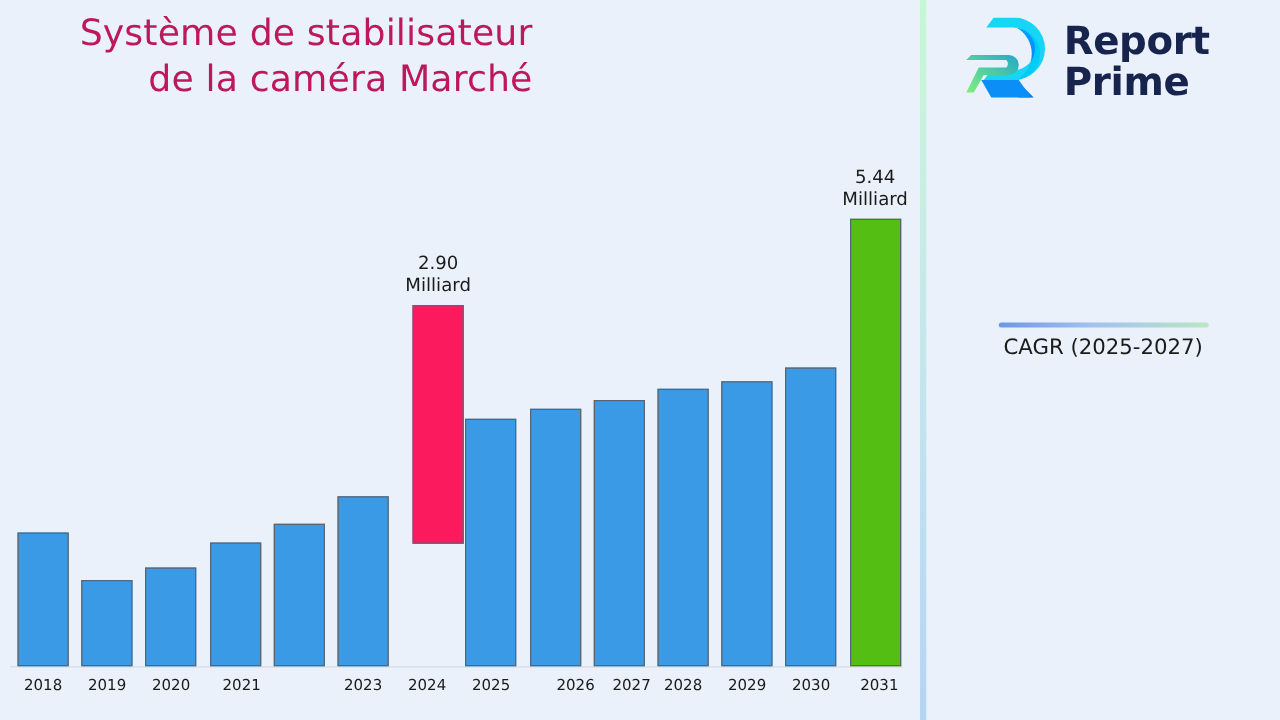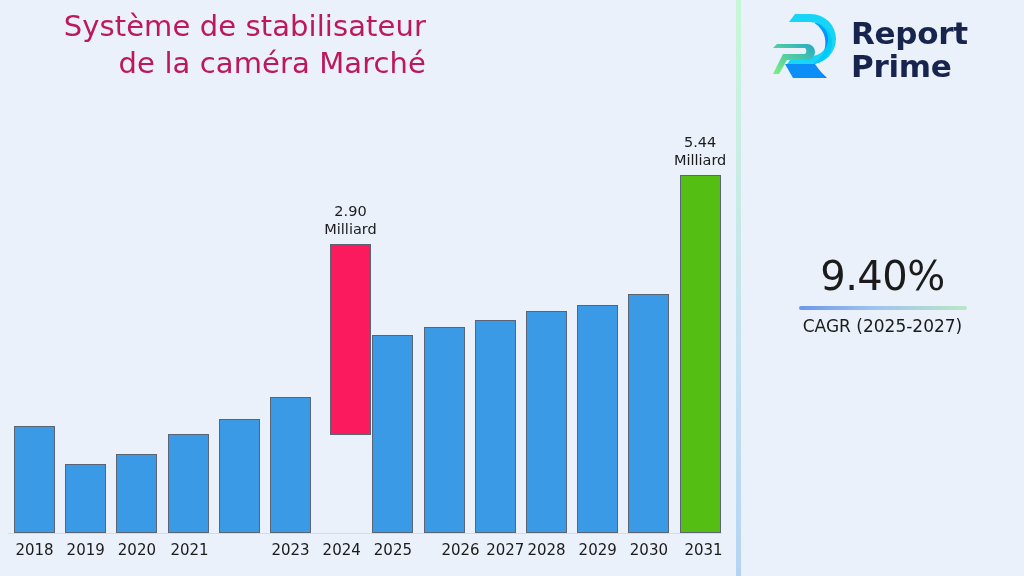--- a/index.html
+++ b/index.html
@@ -85,21 +85,21 @@
     white-space: nowrap;
     font-size: 14.5px;
     line-height: 18px;
     color: #1b1b1b;
   }
   .bar-value .unit { display: block; }
   .x-label {
     position: absolute;
     top: 541px;
     text-align: center;
-    font-size: 15px;
+    font-size: 12px;
     color: #1b1b1b;
     white-space: nowrap;
   }
 
   
   #divider {
     position: absolute;
     left: 736px;
     top: 0;
     width: 5px;
@@ -255,20 +255,19 @@
         <path d="M14 50 H44 L54 64 H22 Z" fill="#0b8ef5"></path>
         <path d="M2 32 L12 16 H30 L20 32 Z" fill="#00b4ff" opacity="0"></path>
       </svg>
       <div id="logo-text">
         <div>Report</div>
         <div>Prime</div>
       </div>
     </div>
 
     <div id="cagr-block">
-      <div id="cagr-value">9.40%</div>
       <div id="cagr-rule"></div>
       <div id="cagr-caption">CAGR (2025-2027)</div>
     </div>
 
   </div>
 
 </div>
 
 </body></html>

